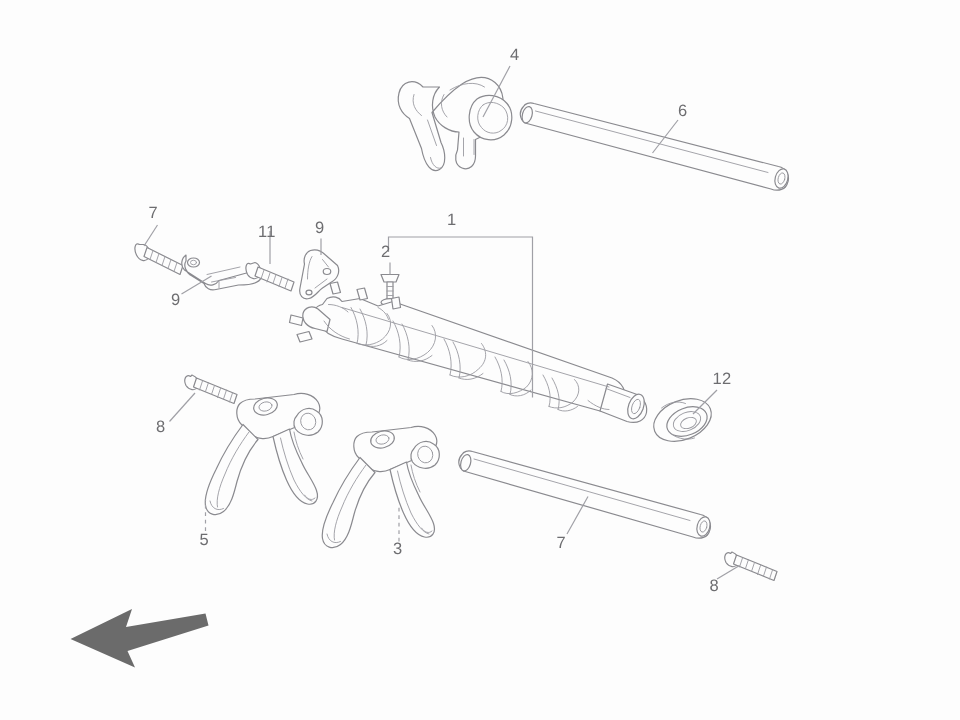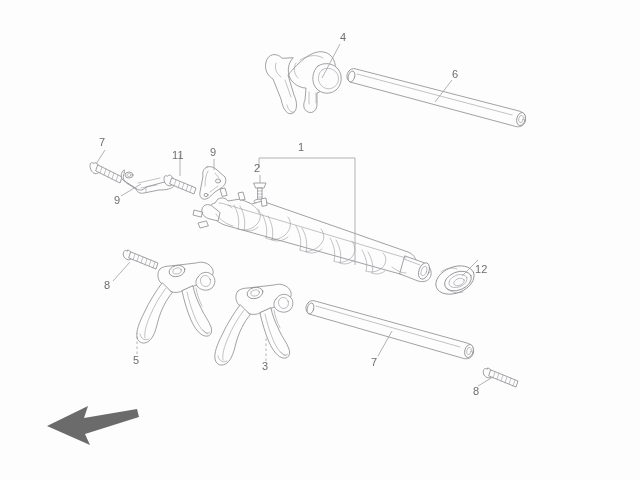--- a/index.html
+++ b/index.html
@@ -374,15 +374,15 @@
   <div class="callout-label" style="left:340px; top:32px;">4</div>
   <div class="callout-label" style="left:133px; top:355px;">5</div>
   <div class="callout-label" style="left:452px; top:69px;">6</div>
   <div class="callout-label" style="left:371px; top:357px;">7</div>
   <div class="callout-label" style="left:104px; top:280px;">8</div>
   <div class="callout-label" style="left:473px; top:386px;">8</div>
   <div class="callout-label" style="left:114px; top:195px;">9</div>
   <div class="callout-label" style="left:210px; top:147px;">9</div>
   <div class="callout-label" style="left:99px; top:137px;">7</div>
   <div class="callout-label" style="left:172px; top:130px;margin-top:20px;">11</div>
-  <div class="callout-label" style="left:475px; top:264px;text-align:right;">12</div>
+  <div class="callout-label" style="left:475px; top:248px;text-align:right;">12</div>
 
 </div>
 
 </body></html>

